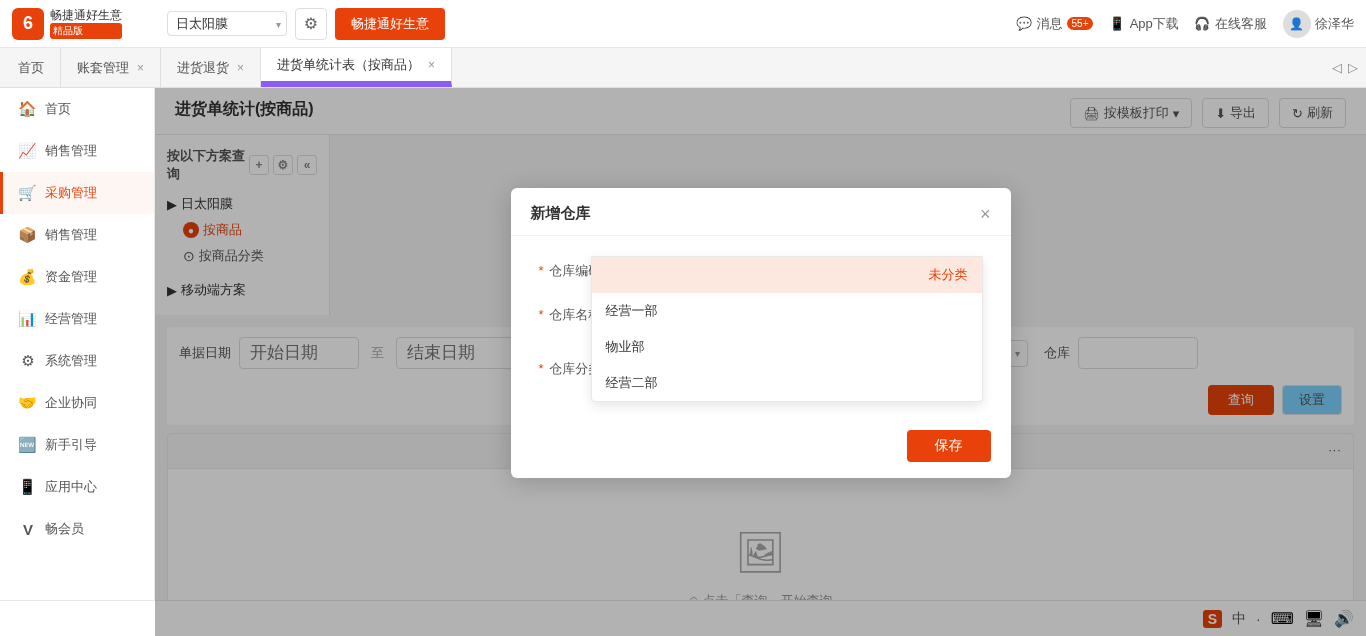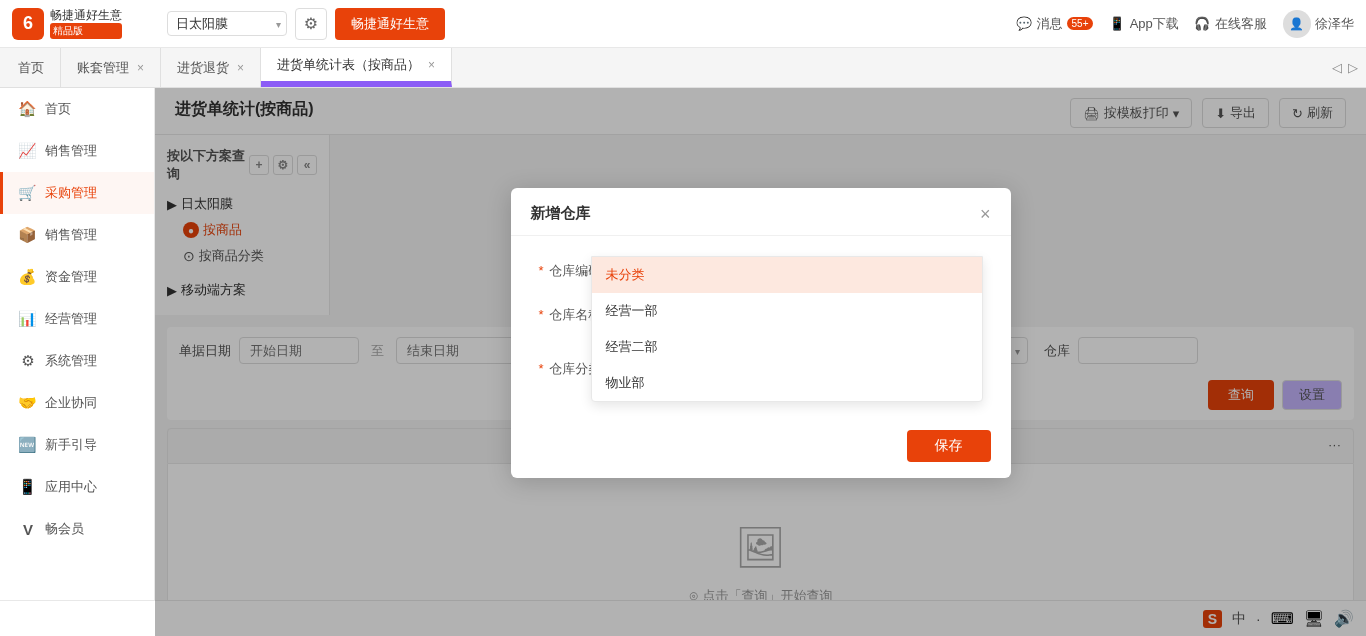--- a/index.html
+++ b/index.html
@@ -217,21 +217,21 @@
     .query-btn {
       background: #e8420a;
       color: #fff;
       border: none;
       border-radius: 4px;
       padding: 6px 20px;
       cursor: pointer;
       font-size: 13px;
     }
     .set-btn {
-      background: #c4b5fd;
+      background: #7dd3fc;
       color: #555;
       border: 1px solid #ddd;
       border-radius: 4px;
       padding: 5px 16px;
       cursor: pointer;
       font-size: 13px;
     }
     .scheme-title {
       font-size: 13px;
       color: #555;
@@ -290,21 +290,21 @@
     }
     .query-field label {
       white-space: nowrap;
       color: #555;
       font-size: 13px;
     }
     .query-input {
       border: 1px solid #ddd;
       border-radius: 4px;
       padding: 5px 10px;
-      font-size: 13px;
+      font-size: 17px;
       background: #fff;
       width: 180px;
     }
     .query-select {
       border: 1px solid #ddd;
       border-radius: 4px;
       padding: 5px 28px 5px 10px;
       font-size: 13px;
       background: #fff;
       width: 180px;
@@ -439,21 +439,21 @@
       border-radius: 0 0 4px 4px;
       box-shadow: 0 4px 12px rgba(0,0,0,0.1);
       z-index: 300;
     }
     .dropdown-item {
       padding: 9px 14px;
       cursor: pointer;
       font-size: 13px;
       color: #333;
     }
-    .dropdown-item.selected { background: #fde8df; color: #e8420a; }
+    .dropdown-item.selected { background: #fde8df; color: #e8420a; text-align: right; }
     .form-textarea {
       flex: 1;
       border: none;
       border-bottom: 1px solid #ddd;
       padding: 5px 8px;
       font-size: 13px;
       color: #333;
       outline: none;
       resize: none;
       min-height: 36px;
@@ -800,22 +800,22 @@
           </div>
           <div class="form-input-wrap">
             <input class="form-input-with-icon" type="text" placeholder="请输入所属分类" style="">
             <div class="form-input-chevron">∧</div>
           </div>
         </div>
 
         <div class="dropdown-list">
           <div class="dropdown-item selected">未分类</div>
           <div class="dropdown-item">经营一部</div>
+          <div class="dropdown-item">物业部</div>
           <div class="dropdown-item">经营二部</div>
-          <div class="dropdown-item">物业部</div>
         </div>
 
       </div>
       <div class="dialog-footer">
         <button class="btn-save">保存</button>
       </div>
     </div>
 
   </div>
 </div>

